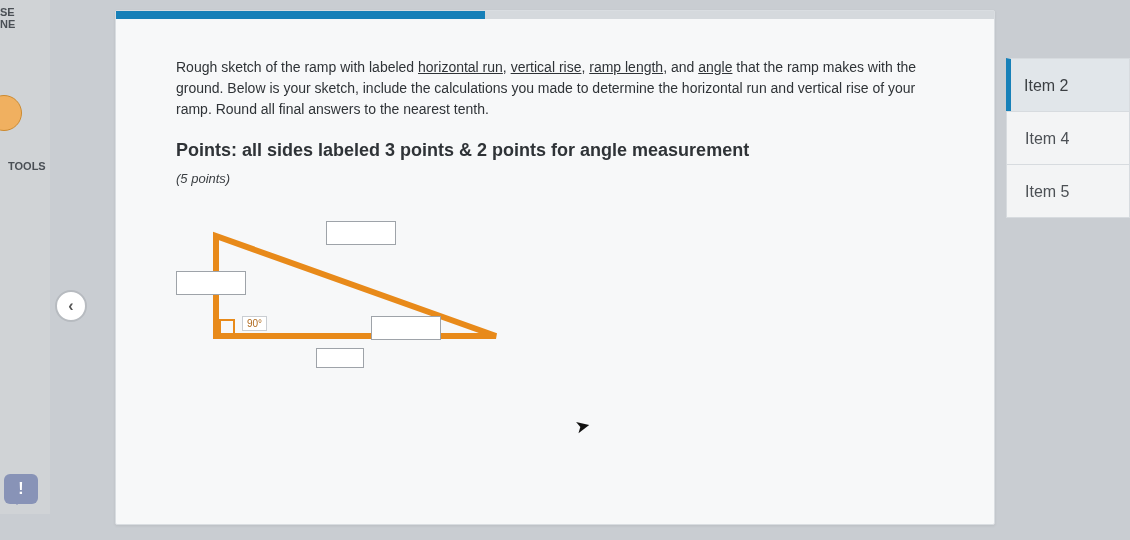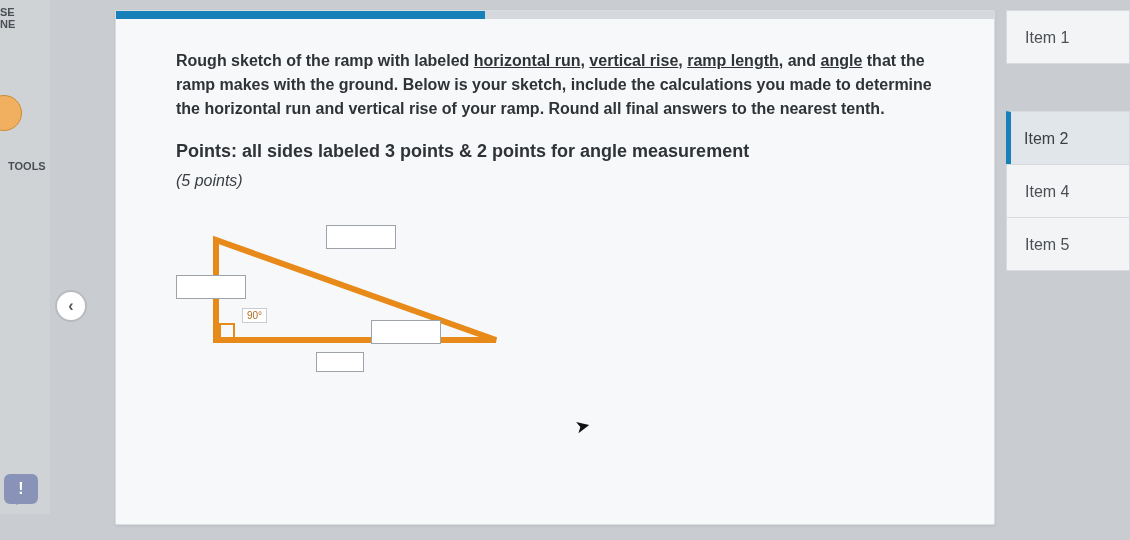--- a/index.html
+++ b/index.html
@@ -71,36 +71,36 @@
     border:1px solid #d9dde1;
     box-shadow:0 1px 3px rgba(0,0,0,.08);
     border-radius:2px;
   }
   .progress {
     width:100%;height:8px;background:#d5d9dd;
     display:flex;
   }
   .progress .done{background:#1780b8;width:42%;}
   .instruction {
-    padding:30px 50px 8px 60px;
-    font-size:16px;
+    padding:38px 50px 8px 60px;
+    font-size:14px;
     line-height:1.5;
     color:#2f3337;
-    font-weight:bold;
+    font-weight:normal;
   }
   .instruction .u { text-decoration: underline; }
   .points-line {
     padding:12px 78px 4px 60px;
     font-size:18px;
     color:#2f3337;
     font-weight:bold;
   }
   .five-points {
     padding:6px 50px 0 60px;
-    font-size:16px;
+    font-size:13px;
     font-style:italic;
     color:#3a3e42;
   }
   
   .sketch {
     position:relative;
     margin:30px 0 0 60px;
     width:360px;height:160px;
   }
   .sketch svg{position:absolute;left:0;top:0;}
@@ -176,24 +176,23 @@
 
   <div class="sketch">
     <svg width="360" height="160">
       <polygon points="40,20 40,120 320,120" fill="none" stroke="#e88a1a" stroke-width="6" stroke-linejoin="miter"></polygon>
       <rect x="44" y="104" width="14" height="14" fill="none" stroke="#e88a1a" stroke-width="2"></rect>
     </svg>
     <div class="blank" style="left:150px;top:5px;"></div>
     <div class="blank" style="left:0px;top:55px;"></div>
     <div class="blank" style="left:195px;top:100px;"></div>
     <div class="blank sm" style="left:140px;top:132px;"></div>
-    <div class="angle-lbl" style="left:66px;top:88px;">90°</div>
+    <div class="angle-lbl" style="left:66px;top:100px;">90°</div>
   </div>
 </div>
 
 <div class="item-nav">
-  <div class="item">Item 1</div>
   <div class="item active">Item 2</div>
   <div class="item">Item 4</div>
   <div class="item">Item 5</div>
 </div>
 
 <div class="cursor">➤</div>
 
 </body></html>

